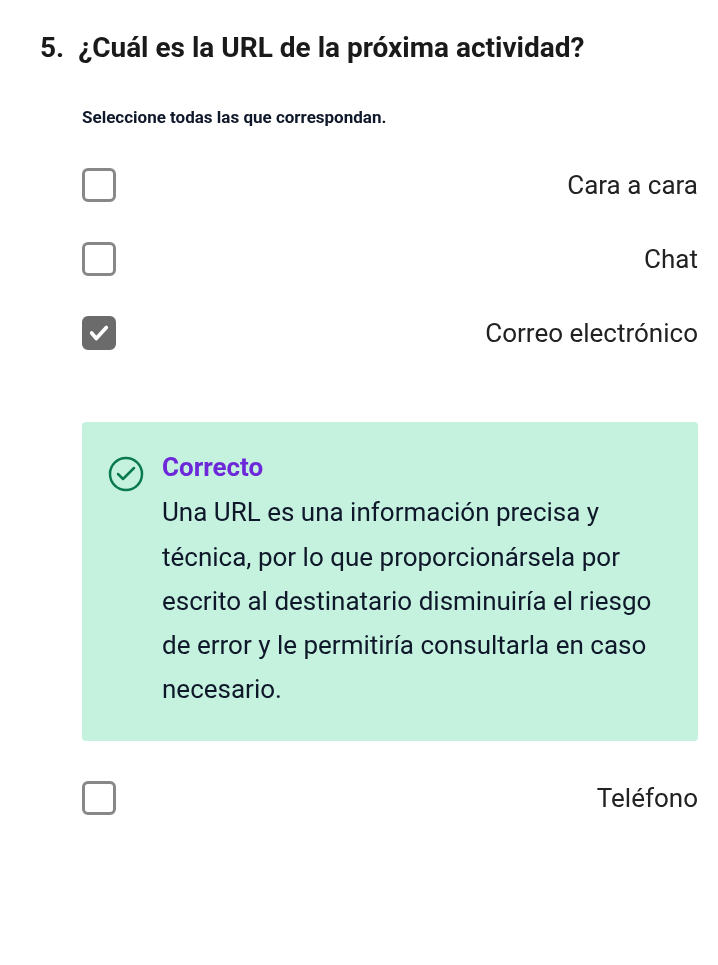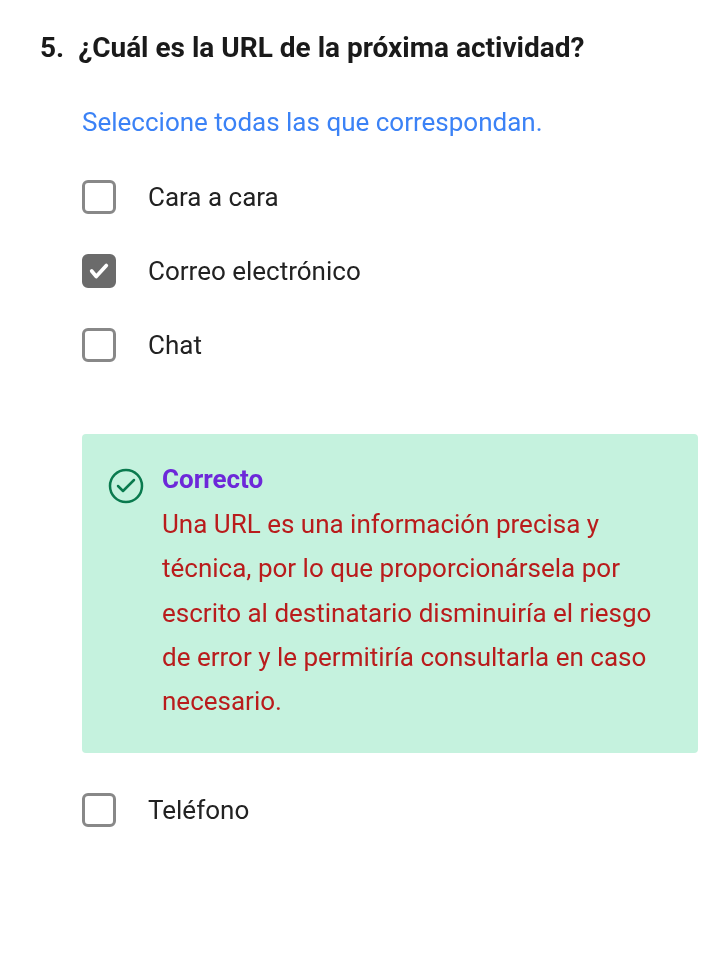--- a/index.html
+++ b/index.html
@@ -28,35 +28,37 @@
     .question-text {
       font-size: 28px;
       font-weight: 700;
       line-height: 1.3;
       text-align: center;
     }
     .question-body {
       margin-left: 42px;
     }
     .instruction {
-      font-size: 26px;
-      color: #3b82f6;
+      font-size: 17px;
+      color: #0f172a;
       margin-bottom: 40px;
       line-height: 1.3;
+      font-weight: bold;
     }
     .options {
       display: flex;
       flex-direction: column;
       gap: 40px;
     }
     .option {
       display: flex;
       align-items: center;
-      gap: 32px;
+      gap: 16px;
       cursor: pointer;
+      justify-content: space-between;
     }
     .checkbox {
       width: 34px;
       height: 34px;
       border: 3px solid #888;
       border-radius: 6px;
       flex-shrink: 0;
       display: flex;
       align-items: center;
       justify-content: center;
@@ -90,21 +92,21 @@
       flex: 1;
     }
     .feedback-title {
       font-size: 26px;
       font-weight: 700;
       color: #6d28d9;
       margin-bottom: 8px;
     }
     .feedback-text {
       font-size: 26px;
-      color: #b91c1c;
+      color: #0f172a;
       line-height: 1.7;
     }
   </style>
 </head>
 <body>
 
 <div class="question-header">
   <span class="question-number">5.</span>
   <span class="question-text">¿Cuál es la URL de la próxima actividad?</span>
 </div>
@@ -113,31 +115,31 @@
   <div class="instruction">Seleccione todas las que correspondan.</div>
 
   <div class="options">
 
     <div class="option">
       <span class="checkbox"></span>
       <span class="option-label">Cara a cara</span>
     </div>
 
     <div class="option">
+      <span class="checkbox"></span>
+      <span class="option-label">Chat</span>
+    </div>
+
+    <div class="option">
       <span class="checkbox checked">
         <svg width="22" height="22" viewBox="0 0 24 24" fill="none" stroke="white" stroke-width="4" stroke-linecap="round" stroke-linejoin="round">
             <polyline points="4 12 9 18 20 6"></polyline>
           </svg>
       </span>
       <span class="option-label">Correo electrónico</span>
-    </div>
-
-    <div class="option">
-      <span class="checkbox"></span>
-      <span class="option-label">Chat</span>
     </div>
 
     <div class="feedback">
       <span class="feedback-icon">
         <svg width="36" height="36" viewBox="0 0 36 36" fill="none">
           <circle cx="18" cy="18" r="16" stroke="#0a7a4e" stroke-width="2.5" fill="none"></circle>
           <polyline points="10 18 15 23 26 12" stroke="#0a7a4e" stroke-width="2.5" fill="none" stroke-linecap="round" stroke-linejoin="round"></polyline>
         </svg>
       </span>
       <div class="feedback-content">

